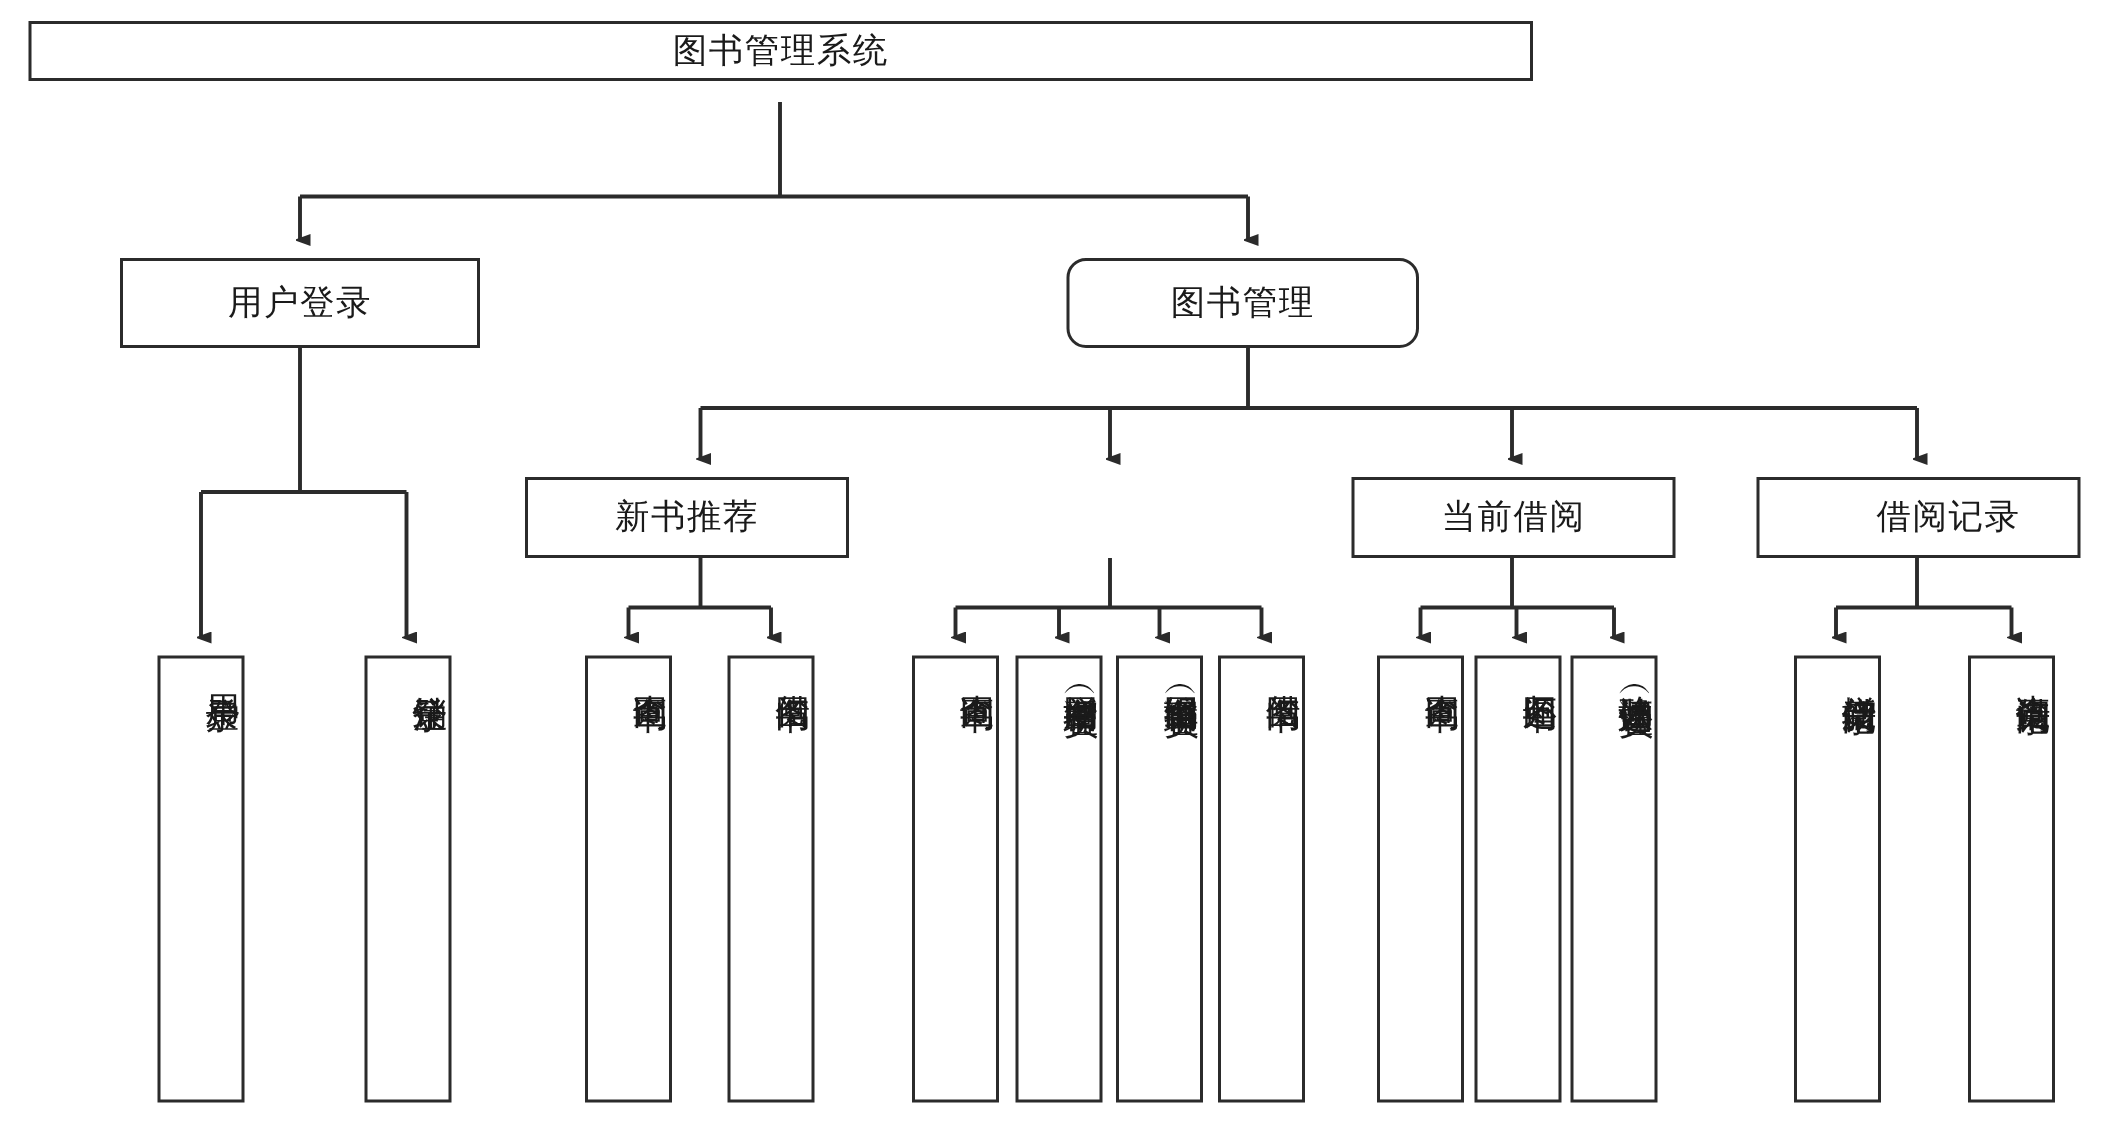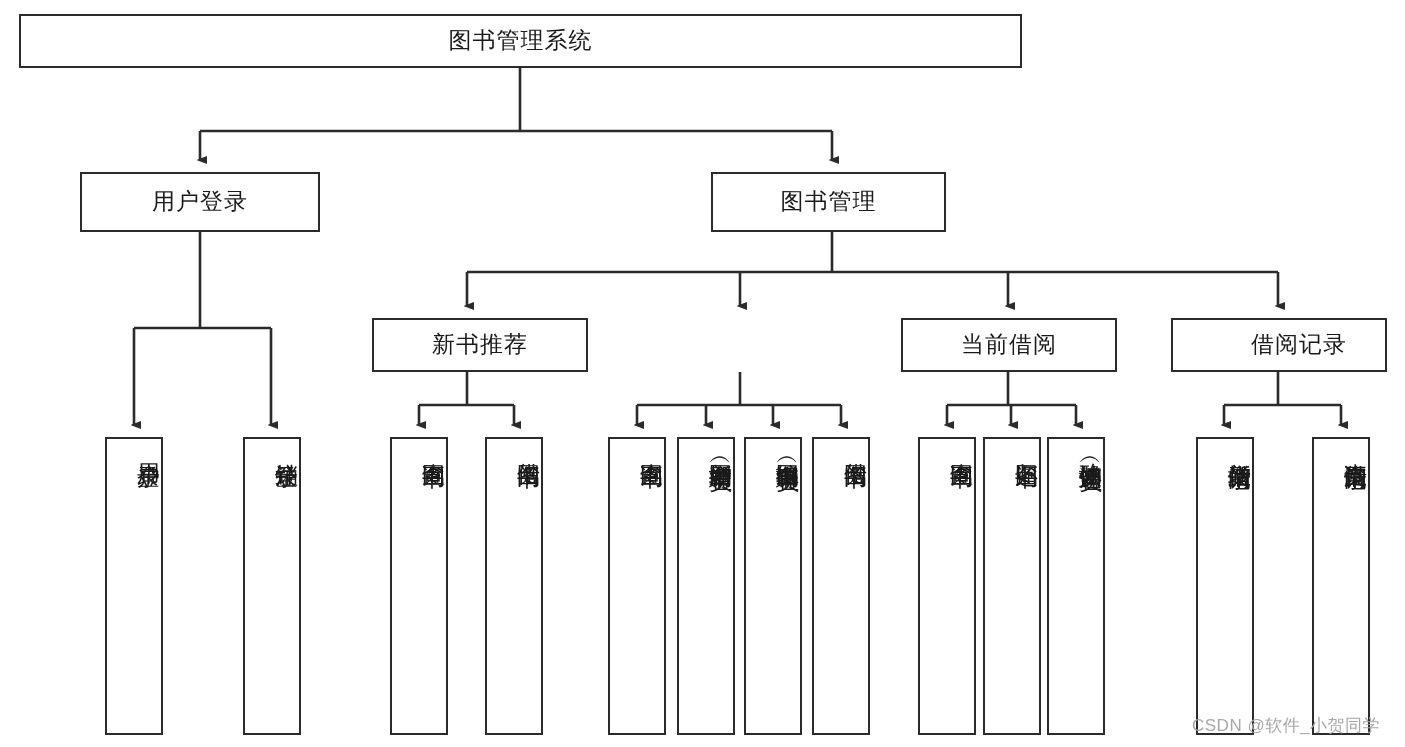--- a/index.html
+++ b/index.html
@@ -119,32 +119,32 @@
       <path d="M1011,405 L1011,425" marker-end="url(#arrow)"></path>
       <path d="M1076,405 L1076,425" marker-end="url(#arrow)"></path>
 
       <path d="M1278,372 L1278,405"></path>
       <path d="M1224,405 L1341,405"></path>
       <path d="M1224,405 L1224,425" marker-end="url(#arrow)"></path>
       <path d="M1341,405 L1341,425" marker-end="url(#arrow)"></path>
     </g>
   </svg>
 
-  <div class="node horiz" style="left:19px; top:14px; width:1003px; height:54px;">
+  <div class="node horiz" style="left:19px; top:14px; width:1003px; height:40px;">
     <span class="label">图书管理系统</span>
   </div>
 
   <div class="node horiz" style="left:80px; top:172px; width:240px; height:60px;">
     <span class="label">用户登录</span>
   </div>
-  <div class="node horiz" style="left:711px; top:172px; width:235px; height:60px;">
+  <div class="node horiz" style="left:711px; top:172px; width:235px; height:60px;border-radius:13px;">
     <span class="label">图书管理</span>
   </div>
 
-  <div class="node horiz" style="left:372px; top:318px; width:216px; height:54px;">
+  <div class="node horiz" style="left:350px; top:318px; width:216px; height:54px;">
     <span class="label">新书推荐</span>
   </div>
   <div class="node horiz" style="left:901px; top:318px; width:216px; height:54px;">
     <span class="label">当前借阅</span>
   </div>
   <div class="node horiz" style="left:1171px; top:318px; width:216px; height:54px;padding-left:40px;">
     <span class="label">借阅记录</span>
   </div>
 
   <div class="node vert center" style="left:105px; top:437px; width:58px; height:298px;">
@@ -184,17 +184,14 @@
     <span class="label">确认归还（管理员）</span>
   </div>
 
   <div class="node vert center" style="left:1196px; top:437px; width:58px; height:298px;">
     <span class="label">新增借阅记录</span>
   </div>
   <div class="node vert center" style="left:1312px; top:437px; width:58px; height:298px;">
     <span class="label">查询借阅记录</span>
   </div>
 
-  <div class="watermark" style="left:1192px; top:714px;">
-    <span>CSDN @软件_小贺同学</span>
-  </div>
 
 </div>
 
 </body></html>

